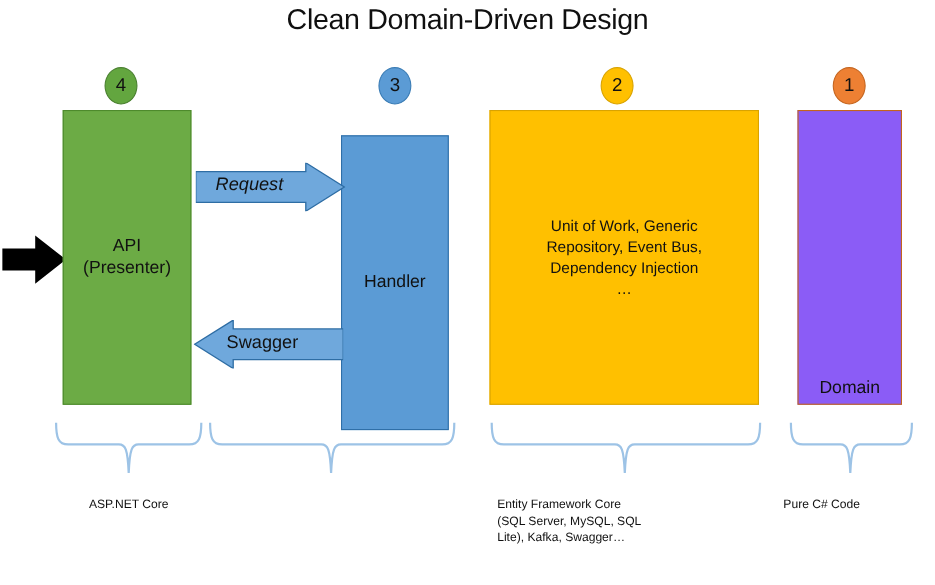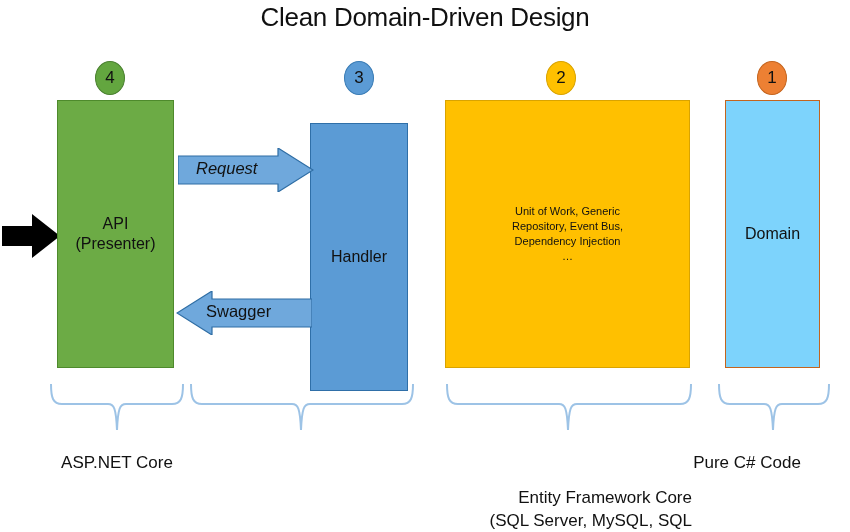--- a/index.html
+++ b/index.html
@@ -42,37 +42,37 @@
     text-align:center;
     color:#111;
     font-size:16px;
     line-height:1.28;
     padding:4px;
   }
   .layer .txt{white-space:pre-line;}
   .layer.green{background:#6cab45;border:1px solid #4e8a2c;}
   .layer.blue{background:#5b9bd5;border:1px solid #2f6fa8;margin-top:23px;}
   .layer.yellow{background:#ffc000;border:1px solid #d9a300;}
-  .layer.orange{background:#7dd3fc;border:1px solid #c4641d;}
-  .layer.yellow .txt{font-size:11px;line-height:1.35;}
+  .layer.orange{background:#8b5cf6;border:1px solid #c4641d;align-items:flex-end;}
+  .layer.yellow .txt{font-size:14px;line-height:1.35;}
 
   
   .blockarrow{position:absolute;}
   .blockarrow svg{display:block;}
   .arrowlabel{
     position:absolute;
     font-size:16.5px;color:#111;
     white-space:nowrap;
   }
 
   
   .brace svg{display:block;}
   .caption{
     position:absolute;
-    font-size:17px;
+    font-size:11px;
     color:#111;
     line-height:1.35;
     text-align:center;
     white-space:pre-line;
   }
 </style>
 </head>
 <body>
 
 <div class="stage">
@@ -146,21 +146,21 @@
                C114,24 116,20 122,20 L214,20 C223,20 225,14 225,0" fill="none" stroke="#9dc3e6" stroke-width="2"></path>
     </svg>
   </div>
 
   <div class="abs brace" style="left:444px;top:384px;">
     <svg width="250" height="48" viewBox="0 0 250 48">
       <path d="M3,0 C3,14 5,20 14,20 L115,20 C121,20 123,24 124,46
                C125,24 127,20 133,20 L236,20 C245,20 247,14 247,0" fill="none" stroke="#9dc3e6" stroke-width="2"></path>
     </svg>
   </div>
-  <div class="caption" style="left:452px;top:452px;width:240px;text-align:right;margin-top:35px;">Entity Framework Core
+  <div class="caption" style="left:452px;top:452px;width:240px;text-align:left;">Entity Framework Core
 (SQL Server, MySQL, SQL
 Lite), Kafka, Swagger…</div>
 
   <div class="abs brace" style="left:716px;top:384px;">
     <svg width="116" height="48" viewBox="0 0 116 48">
       <path d="M3,0 C3,14 5,20 14,20 L48,20 C54,20 56,24 57,46
                C58,24 60,20 66,20 L102,20 C111,20 113,14 113,0" fill="none" stroke="#9dc3e6" stroke-width="2"></path>
     </svg>
   </div>
   <div class="caption" style="left:684px;top:452px;width:126px;">Pure C# Code</div>

